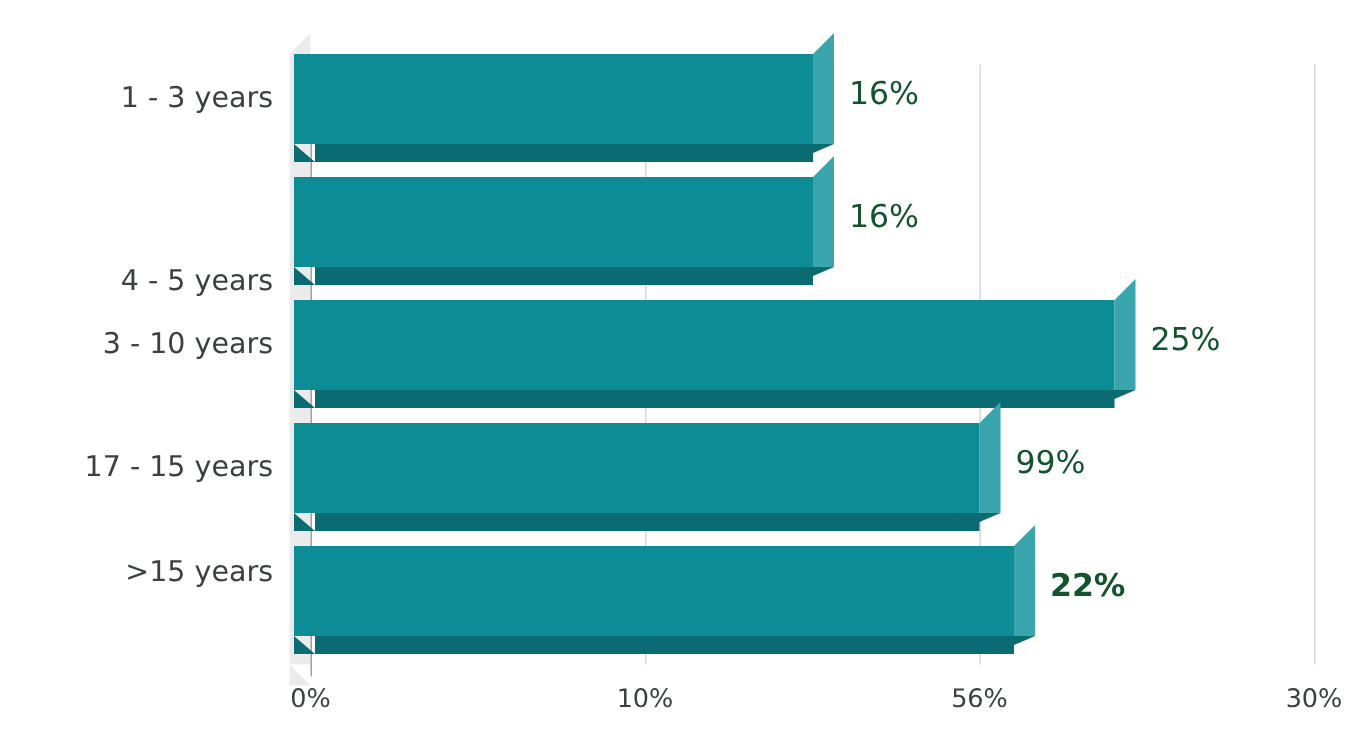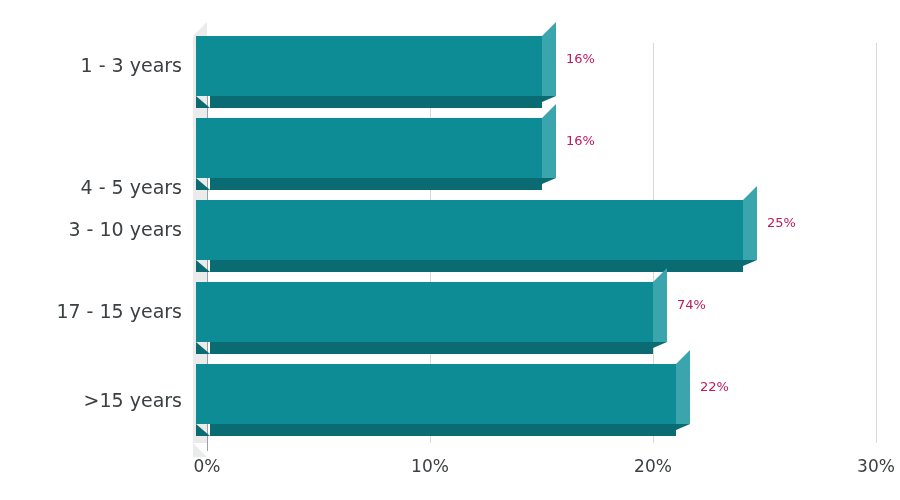--- a/index.html
+++ b/index.html
@@ -92,22 +92,22 @@
   .cat-label {
     position: absolute;
     text-align: right;
     color: #3c4043;
     font-size: 19px;
     line-height: 1;
     white-space: nowrap;
   }
   .value-label {
     position: absolute;
-    color: #be185d;
-    font-size: 13px;
+    color: #14532d;
+    font-size: 21px;
     line-height: 1;
     white-space: nowrap;
   }
   .tick-label {
     position: absolute;
     color: #3c4043;
     font-size: 17px;
     line-height: 1;
     text-align: center;
     white-space: nowrap;
@@ -169,31 +169,31 @@
         <div class="bar-cap-top" style="left: 480px; top: -14px; border-width: 14px 14px 0px 0px; border-color: transparent rgb(58, 165, 173) transparent transparent;"></div>
         <div class="bar-cap-bottom" style="left: 466px; top: 60px; border-width: 12px 28px 0px 0px; border-color: rgb(11, 107, 114) transparent transparent;"></div>
       </div>
     </div>
 
   <div id="cat-layer">
       <div class="cat-label" style="right: 718px; top: 56px;">1 - 3 years</div>
       <div class="cat-label" style="right: 718px; top: 138px; margin-top: 40px;">4 - 5 years</div>
       <div class="cat-label" style="right: 718px; top: 220px;">3 - 10 years</div>
       <div class="cat-label" style="right: 718px; top: 302px;">17 - 15 years</div>
-      <div class="cat-label" style="right: 718px; top: 391px;">&gt;15 years</div>
+      <div class="cat-label" style="right: 718px; top: 372px;">&gt;15 years</div>
     </div>
 
   <div id="val-layer">
       <div class="value-label" style="left: 566px; top: 52px;">16%</div>
       <div class="value-label" style="left: 566px; top: 134px;">16%</div>
       <div class="value-label" style="left: 767px; top: 216px; text-align: right;">25%</div>
-      <div class="value-label" style="left: 677px; top: 298px;">74%</div>
-      <div class="value-label" style="left: 700px; top: 380px;">22%</div>
+      <div class="value-label" style="left: 677px; top: 298px;">99%</div>
+      <div class="value-label" style="left: 700px; top: 380px; font-weight: bold;">22%</div>
     </div>
 
   <div id="tick-layer">
       <div class="tick-label" style="left: 167px; width: 80px; top: 458px;">0%</div>
       <div class="tick-label" style="left: 390px; width: 80px; top: 458px;">10%</div>
-      <div class="tick-label" style="left: 613px; width: 80px; top: 458px;">20%</div>
+      <div class="tick-label" style="left: 613px; width: 80px; top: 458px;">56%</div>
       <div class="tick-label" style="left: 836px; width: 80px; top: 458px;">30%</div>
     </div>
 
 </div>
 
 </body></html>

